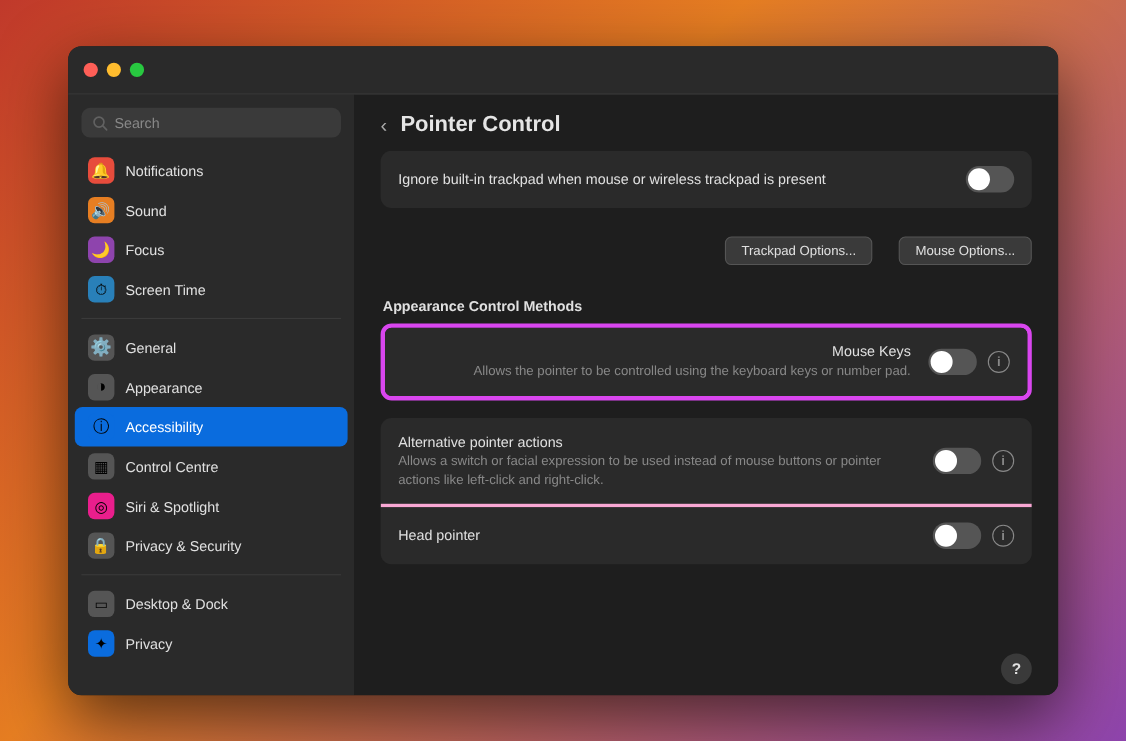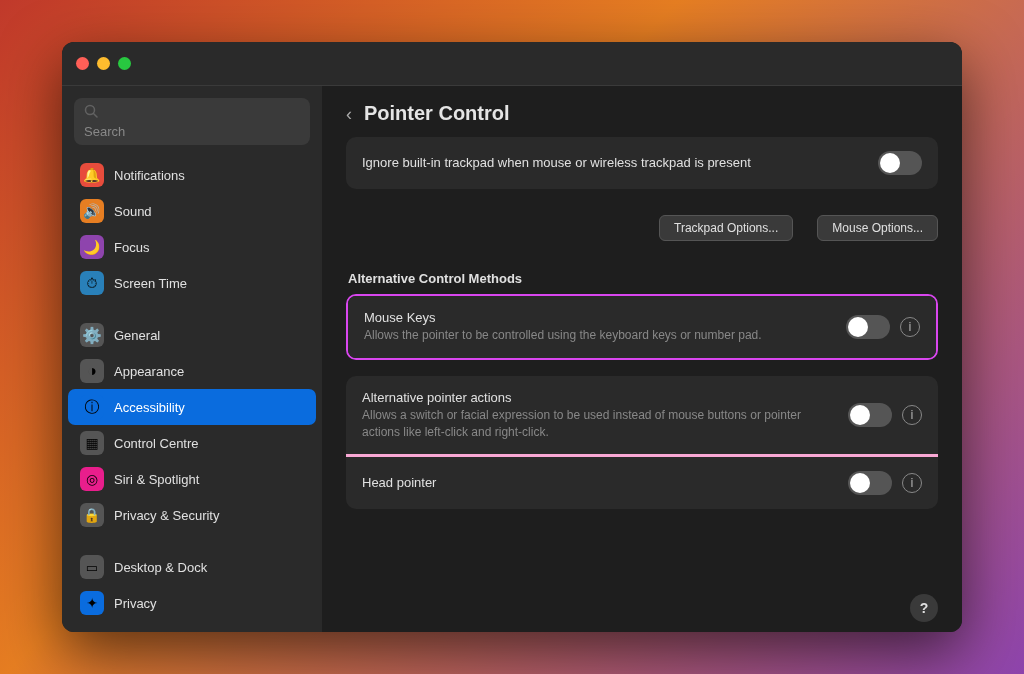--- a/index.html
+++ b/index.html
@@ -64,24 +64,23 @@
     }
 
     .search-container {
       padding: 0 12px 12px 12px;
     }
 
     .search-box {
       background: #3a3a3a;
       border-radius: 8px;
       display: flex;
-      align-items: flex-start;
+      align-items: flex-end;
       padding: 6px 10px;
       gap: 6px;
-      flex-direction: column;
     }
 
     .search-icon-svg {
       width: 14px;
       height: 14px;
       opacity: 0.5;
     }
 
     .search-input-text {
       color: #888;
@@ -271,24 +270,25 @@
     
     .section-label {
       color: #e0e0e0;
       font-size: 13px;
       font-weight: 600;
       margin: 16px 0 8px 2px;
     }
 
     
     .highlighted-section {
-      border: 2px solid #d946ef;
+      border: 4px solid #d946ef;
       border-radius: 10px;
       margin-bottom: 16px;
       overflow: hidden;
+      text-align: right;
     }
 
     .highlighted-section .settings-row {
       background: #2a2a2a;
     }
 
     
     .help-btn {
       width: 28px;
       height: 28px;
@@ -415,21 +415,21 @@
             </div>
             <div class="toggle"></div>
           </div>
         </div>
 
         <div class="buttons-row">
           <button class="mac-button">Trackpad Options...</button>
           <button class="mac-button">Mouse Options...</button>
         </div>
 
-        <div class="section-label">Alternative Control Methods</div>
+        <div class="section-label">Appearance Control Methods</div>
 
         <div class="highlighted-section">
           <div class="settings-row">
             <div class="settings-row-text">
               <div class="settings-row-title">Mouse Keys</div>
               <div class="settings-row-desc">Allows the pointer to be controlled using the keyboard keys or number pad.</div>
             </div>
             <div class="settings-row-controls">
               <div class="toggle"></div>
               <div class="info-btn">i</div>

